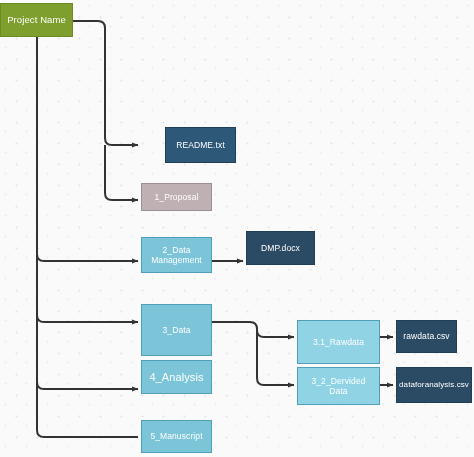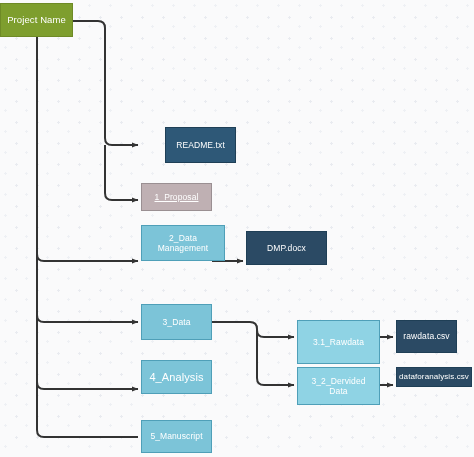--- a/index.html
+++ b/index.html
@@ -75,44 +75,44 @@
       </g>
   </svg>
 
   <div id="nodes-group">
       <div class="node" style="left: 0px; top: 3px; width: 73px; height: 34px; background: rgb(126, 158, 46); border: 1px solid rgb(110, 138, 38); font-size: 9.5px;">
         <span class="node-label">Project Name</span>
       </div>
       <div class="node" style="left: 141px; top: 127px; width: 71px; height: 36px; background: rgb(46, 88, 119); border: 1px solid rgb(31, 63, 86); font-size: 8.5px; margin-left: 24px;">
         <span class="node-label">README.txt</span>
       </div>
-      <div class="node" style="left: 141px; top: 183px; width: 71px; height: 28px; background: rgb(191, 176, 179); border: 1px solid rgb(154, 143, 146); font-size: 8.5px; text-decoration: underline;">
+      <div class="node" style="left: 141px; top: 183px; width: 71px; height: 28px; background: rgb(191, 176, 179); border: 1px solid rgb(154, 143, 146); font-size: 8.5px;">
         <span class="node-label">1_Proposal</span>
       </div>
-      <div class="node" style="left: 141px; top: 225px; width: 84px; height: 36px; background: rgb(124, 196, 216); border: 1px solid rgb(79, 159, 184); font-size: 8.5px;">
+      <div class="node" style="left: 141px; top: 237px; width: 71px; height: 36px; background: rgb(124, 196, 216); border: 1px solid rgb(79, 159, 184); font-size: 8.5px;">
         <span class="node-label">2_Data
 Management</span>
       </div>
-      <div class="node" style="left: 246px; top: 231px; width: 81px; height: 34px; background: rgb(43, 74, 100); border: 1px solid rgb(31, 63, 86); font-size: 8.5px;">
+      <div class="node" style="left: 246px; top: 231px; width: 69px; height: 34px; background: rgb(43, 74, 100); border: 1px solid rgb(31, 63, 86); font-size: 8.5px;">
         <span class="node-label">DMP.docx</span>
       </div>
-      <div class="node" style="left: 141px; top: 304px; width: 71px; height: 36px; background: rgb(124, 196, 216); border: 1px solid rgb(79, 159, 184); font-size: 8.5px;">
+      <div class="node" style="left: 141px; top: 304px; width: 71px; height: 52px; background: rgb(124, 196, 216); border: 1px solid rgb(79, 159, 184); font-size: 8.5px;">
         <span class="node-label">3_Data</span>
       </div>
       <div class="node" style="left: 297px; top: 320px; width: 83px; height: 44px; background: rgb(143, 211, 228); border: 1px solid rgb(79, 159, 184); font-size: 8.5px;">
         <span class="node-label">3.1_Rawdata</span>
       </div>
       <div class="node" style="left: 396px; top: 320px; width: 61px; height: 33px; background: rgb(43, 74, 100); border: 1px solid rgb(31, 63, 86); font-size: 8.5px;">
         <span class="node-label">rawdata.csv</span>
       </div>
       <div class="node" style="left: 297px; top: 367px; width: 83px; height: 38px; background: rgb(143, 211, 228); border: 1px solid rgb(79, 159, 184); font-size: 8.5px;">
         <span class="node-label">3_2_Dervided
 Data</span>
       </div>
-      <div class="node" style="left: 396px; top: 367px; width: 76px; height: 20px; background: rgb(43, 74, 100); border: 1px solid rgb(31, 63, 86); font-size: 8px;">
+      <div class="node" style="left: 396px; top: 367px; width: 76px; height: 36px; background: rgb(43, 74, 100); border: 1px solid rgb(31, 63, 86); font-size: 8px;">
         <span class="node-label">dataforanalysis.csv</span>
       </div>
       <div class="node" style="left: 141px; top: 360px; width: 71px; height: 34px; background: rgb(124, 196, 216); border: 1px solid rgb(79, 159, 184); font-size: 11px;">
         <span class="node-label">4_Analysis</span>
       </div>
       <div class="node" style="left: 141px; top: 420px; width: 71px; height: 33px; background: rgb(124, 196, 216); border: 1px solid rgb(79, 159, 184); font-size: 8.5px;">
         <span class="node-label">5_Manuscript</span>
       </div>
     </div>
 

